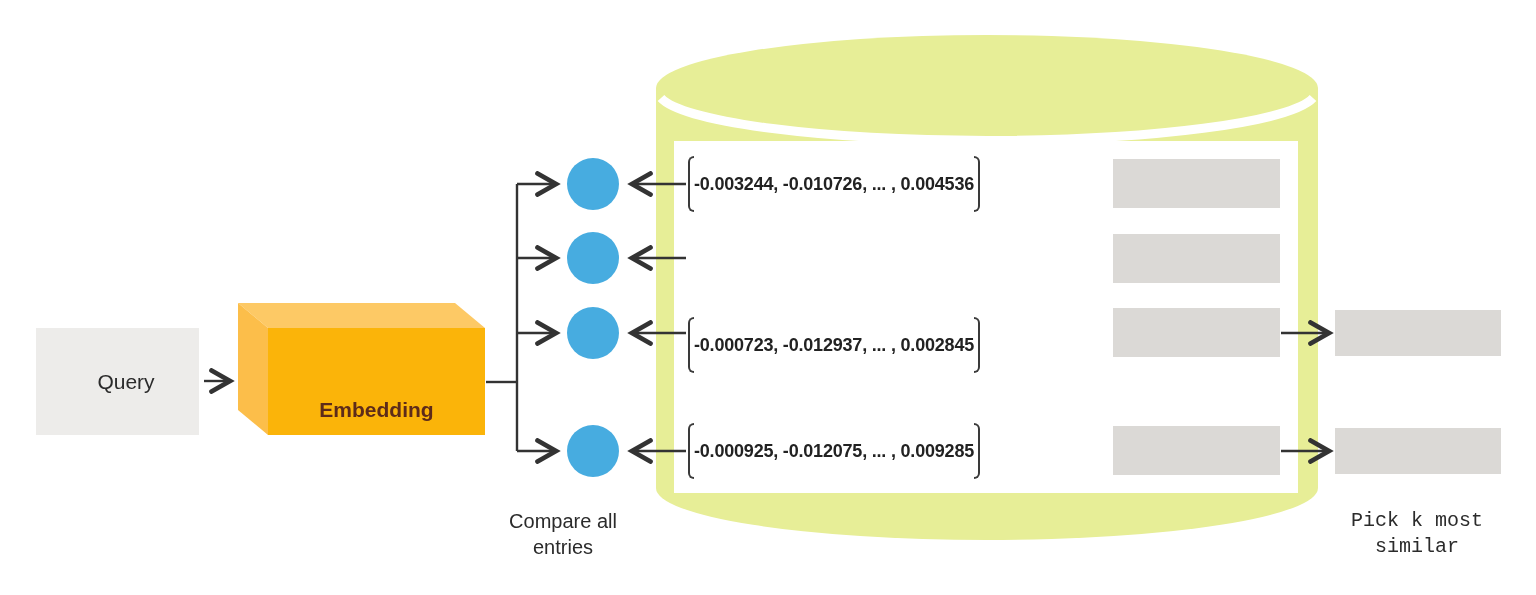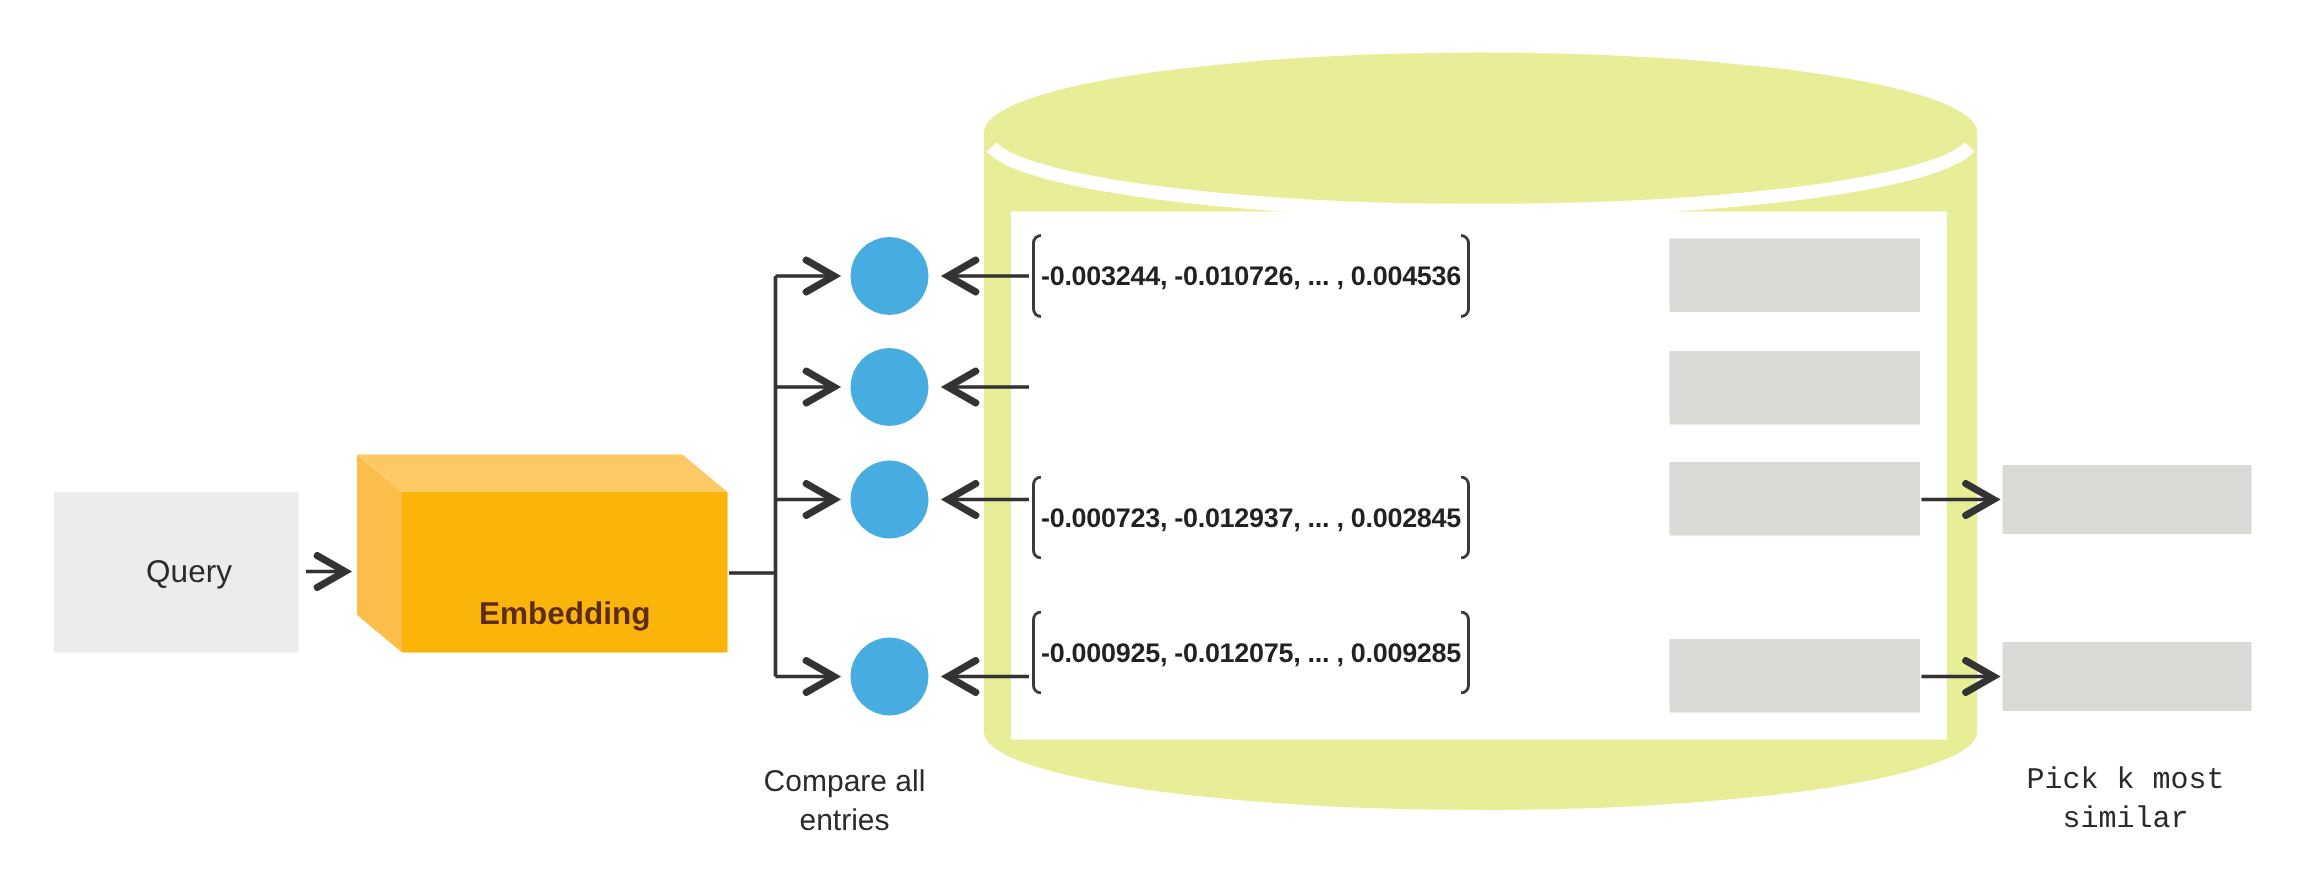--- a/index.html
+++ b/index.html
@@ -131,21 +131,21 @@
   <div class="layer vec-row" style="top:156px">
     <span class="bracket left"></span>
     <span class="vec-text">-0.003244, -0.010726, ... , 0.004536</span>
     <span class="bracket right"></span>
   </div>
   <div class="layer vec-row" style="top:317px">
     <span class="bracket left"></span>
     <span class="vec-text">-0.000723, -0.012937, ... , 0.002845</span>
     <span class="bracket right"></span>
   </div>
-  <div class="layer vec-row" style="top:407px">
+  <div class="layer vec-row" style="top:423px">
     <span class="bracket left"></span>
     <span class="vec-text">-0.000925, -0.012075, ... , 0.009285</span>
     <span class="bracket right"></span>
   </div>
 
   <div class="layer placeholder ph-in" style="top:159px"></div>
   <div class="layer placeholder ph-in" style="top:234px"></div>
   <div class="layer placeholder ph-in" style="top:308px"></div>
   <div class="layer placeholder ph-in" style="top:426px"></div>
 

